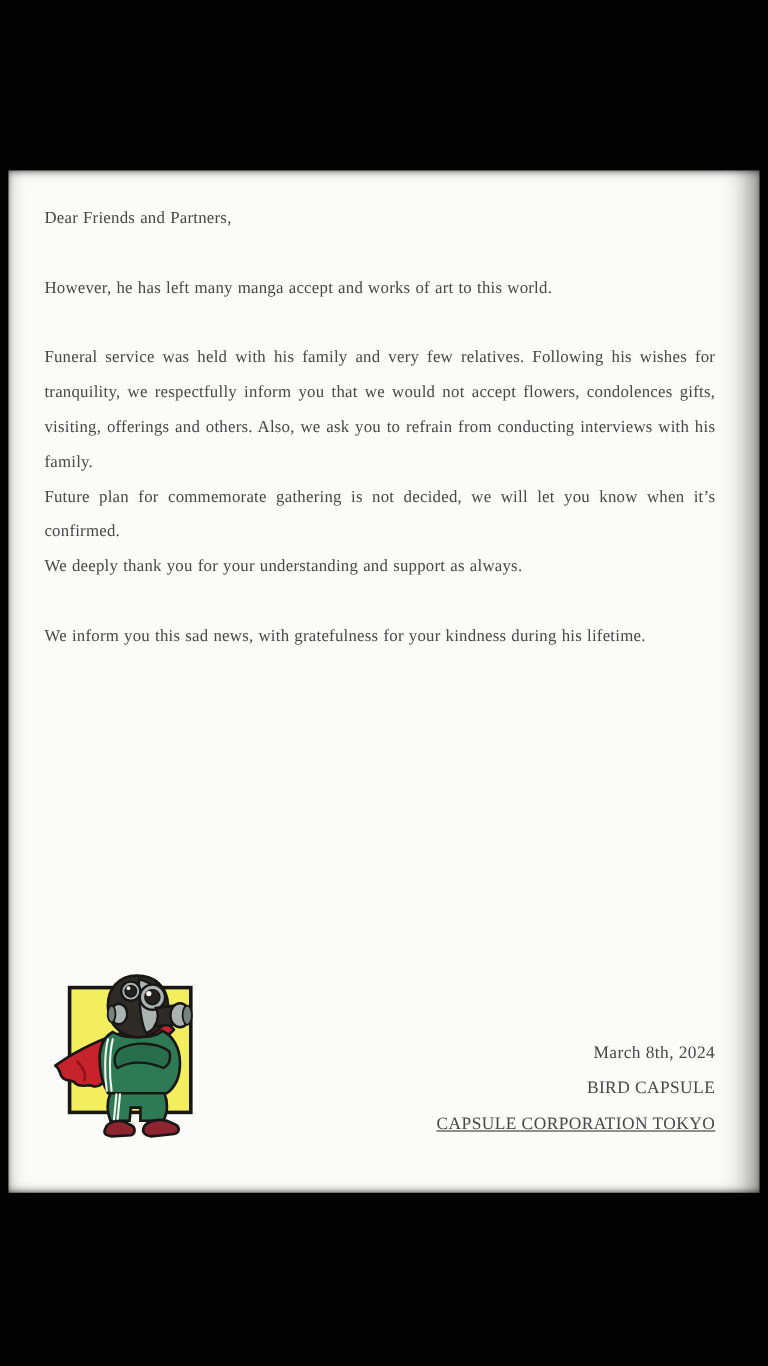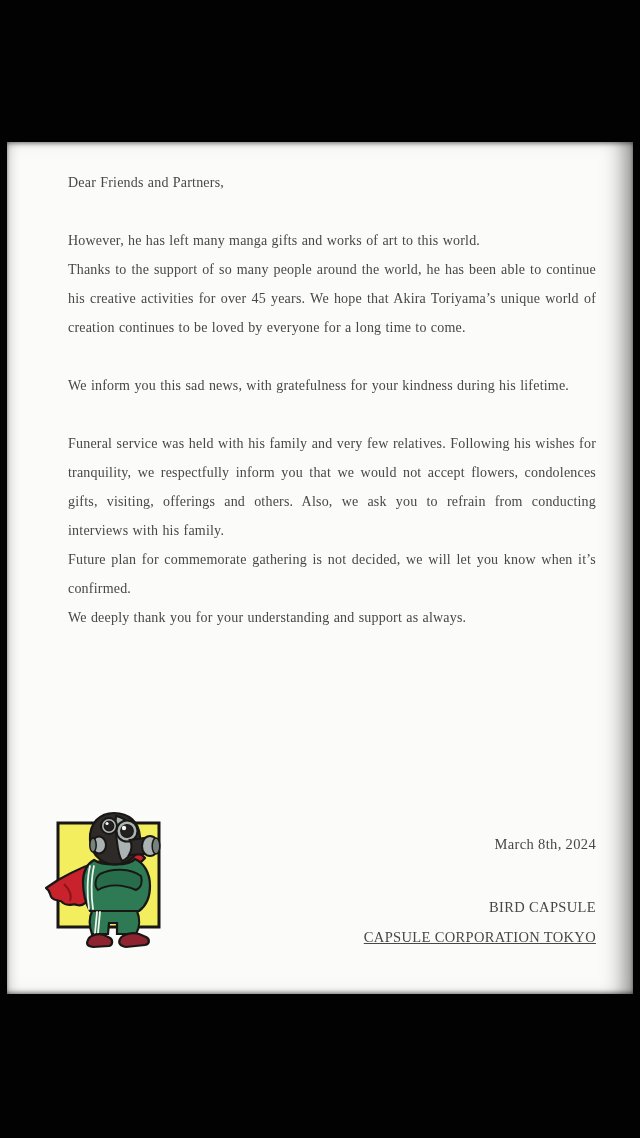--- a/index.html
+++ b/index.html
@@ -12,34 +12,34 @@
     position:absolute;left:7px;top:142px;width:626px;height:852px;
     background:var(--sheet-color,#fbfbf9);
     box-shadow:
       inset 0 3px 5px -2px rgba(0,0,0,.55),
       inset 0 -3px 5px -2px rgba(0,0,0,.55),
       inset -20px 0 24px -14px rgba(0,0,0,.55),
       inset 10px 0 14px -10px rgba(0,0,0,.30);
   }
   .letter-body{
     position:absolute;left:0;top:0;right:0;
-    padding:26px 37px 0 61px;
+    padding:26px 37px 0 30px;
     font-size:14px;line-height:29px;
     color:var(--ink-color,#474747);
     letter-spacing:.2px;word-spacing:.5px;
   }
   .salutation{margin:0 0 29px 0;}
   .block{margin:0 0 29px 0;}
   .seg{text-align:justify;}
   .footer-date,.sig-line{
     position:absolute;right:37px;
     font-size:14.5px;color:var(--ink-color,#474747);
     letter-spacing:.35px;white-space:nowrap;
   }
-  .footer-date{top:694px;}
+  .footer-date{top:728px;}
   .sig-studio{top:757px;}
   .sig-company{top:787px;text-decoration:underline;}
   .logo{position:absolute;left:35px;top:664px;width:125px;height:150px;}
 
   
   .c-square{fill:var(--logo-square,#f2ee5e);stroke:var(--logo-outline,#191715);stroke-width:3;}
   .c-suit{fill:var(--logo-suit,#2d7a54);stroke:var(--logo-outline,#191715);stroke-width:2.2;}
   .c-suit-shade{fill:var(--logo-suit-shade,#276d4b);stroke:var(--logo-outline,#191715);stroke-width:2;}
   .c-cape{fill:var(--logo-cape,#c8232c);stroke:var(--logo-outline,#191715);stroke-width:2.2;stroke-linejoin:round;}
   .c-cape-shade{fill:none;stroke:var(--logo-cape-shade,#8e1218);stroke-width:2;}
@@ -54,30 +54,29 @@
 </head>
 <body>
 
 <div class="page">
   <div class="sheet">
 
     <div class="letter-body">
       <div class="salutation">Dear Friends and Partners,</div>
       <div>
           <div class="block">
-            <div class="seg">However, he has left many manga gifts and works of art to this world.</div>
-            <div class="seg">Thanks to the support of so many people around the world, he has been able to continue his creative activities for over 45 years. We hope that Akira Toriyama’s unique world of creation continues to be loved by everyone for a long time to come.</div>
-          </div>
-          <div class="block">
-            <div class="seg">We inform you this sad news, with gratefulness for your kindness during his lifetime.</div>
+            <div class="seg">However, he has left many manga accept and works of art to this world.</div>
           </div>
           <div class="block">
             <div class="seg">Funeral service was held with his family and very few relatives. Following his wishes for tranquility, we respectfully inform you that we would not accept flowers, condolences gifts, visiting, offerings and others. Also, we ask you to refrain from conducting interviews with his family.</div>
             <div class="seg">Future plan for commemorate gathering is not decided, we will let you know when it’s confirmed.</div>
             <div class="seg">We deeply thank you for your understanding and support as always.</div>
+          </div>
+          <div class="block">
+            <div class="seg">We inform you this sad news, with gratefulness for your kindness during his lifetime.</div>
           </div>
         </div>
     </div>
 
     <svg class="logo" viewBox="0 0 125 150" aria-hidden="true">
 
       <rect class="c-square" x="16" y="17" width="101" height="104"></rect>
 
       <path class="c-cape" d="M62,54 C46,58 30,66 16,74 L4,82 C9,85 7,89 10,92 C14,96 19,93 21,97 C26,101 32,97 35,99 C41,101 46,95 48,90 C53,92 57,86 56,79 C56,69 59,60 63,55 Z"></path>
       <path class="c-cape-shade" d="M22,78 C28,84 30,90 28,95"></path>

